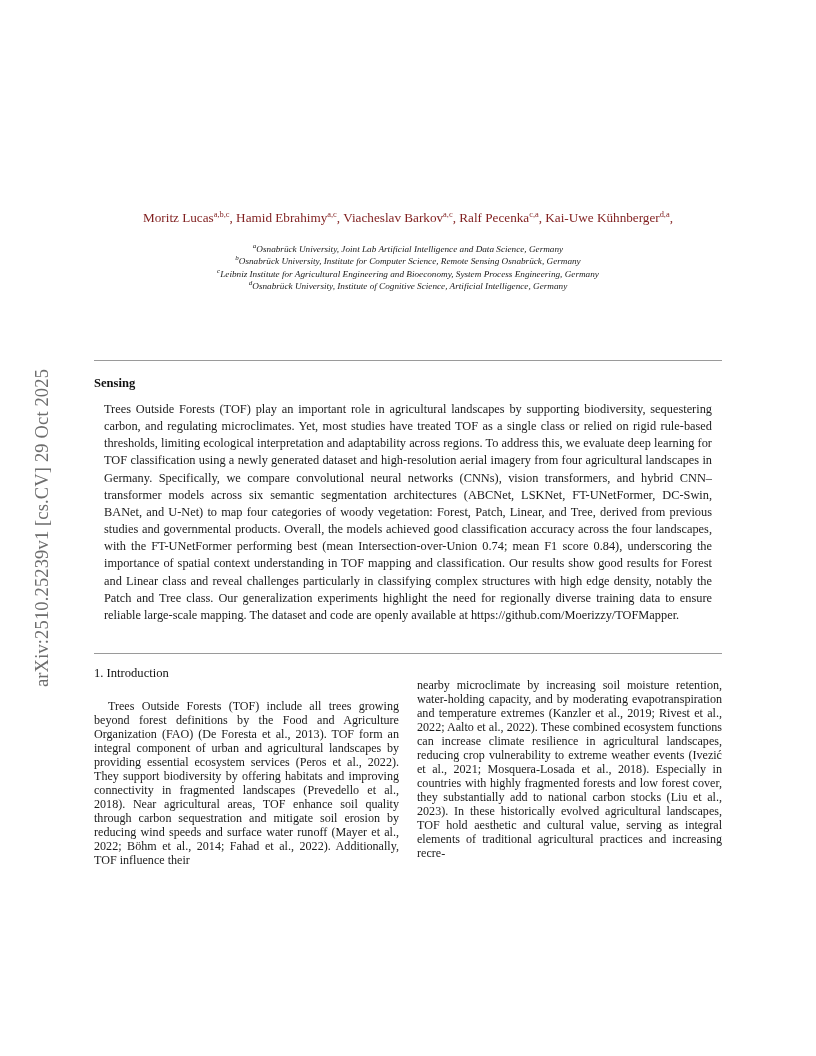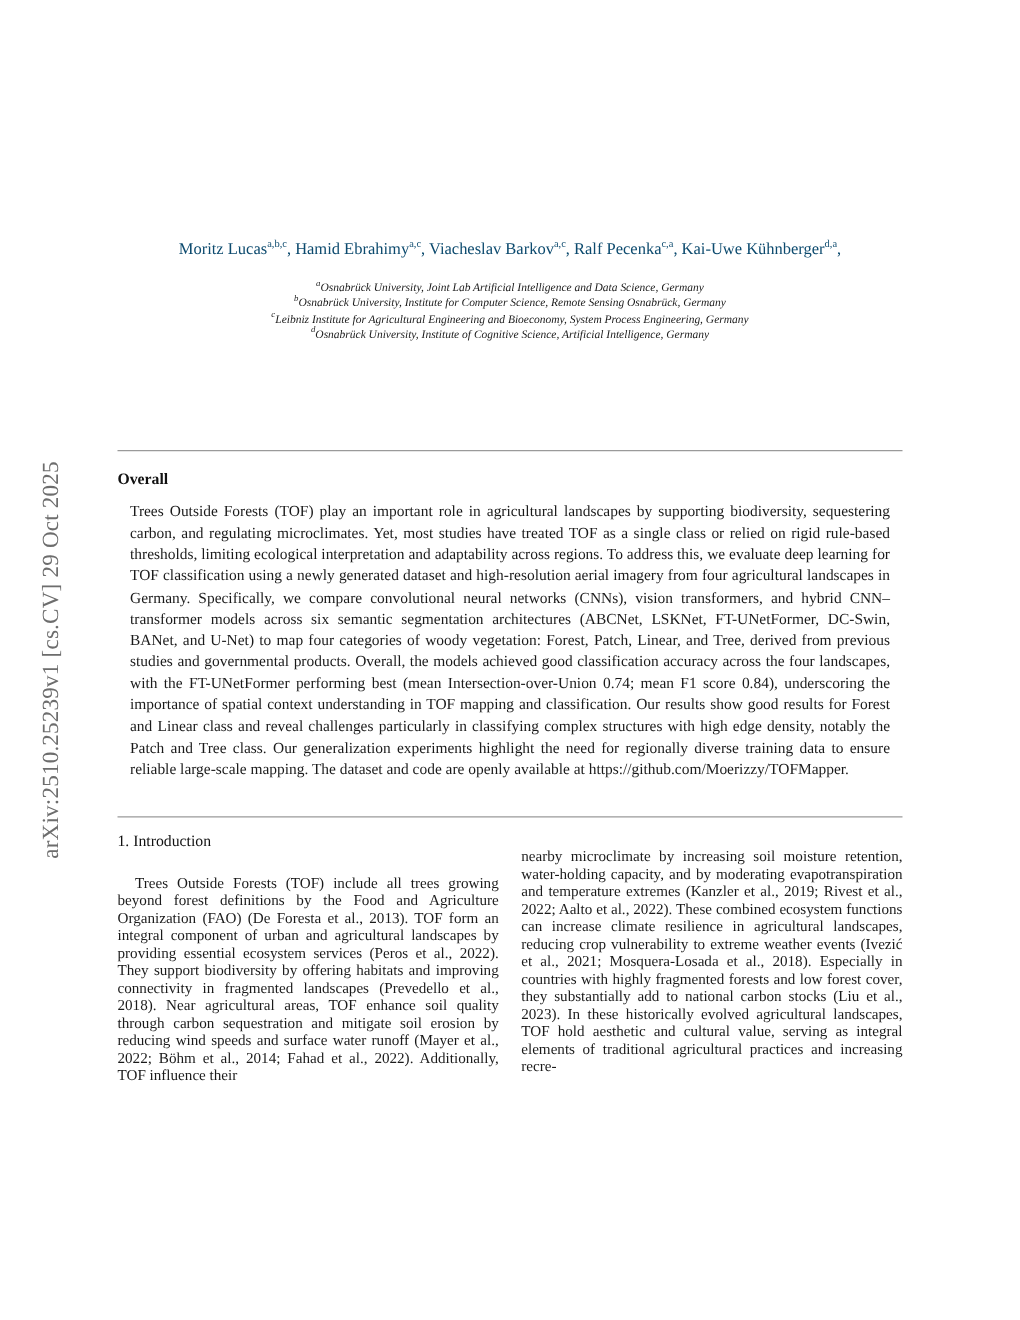--- a/index.html
+++ b/index.html
@@ -57,24 +57,24 @@
   #paper-title {
     font-size: 19.2px;
     line-height: 26px;
     font-weight: normal;
     margin: 0;
     letter-spacing: 0.1px;
     color: #141414;
   }
 
   #authors {
-    margin-top: 19px;
+    margin-top: 38px;
     font-size: 13.2px;
     line-height: 19px;
-    color: #0c4a6e;
+    color: #7f1d1d;
   }
   #authors sup {
     font-size: 8.4px;
     vertical-align: super;
     line-height: 0;
   }
 
   #affiliations {
     margin-top: 16px;
     font-size: 9.2px;
@@ -174,21 +174,21 @@
       <div class="aff-line"><sup>a</sup>Osnabrück University, Joint Lab Artificial Intelligence and Data Science, Germany</div>
       <div class="aff-line"><sup>b</sup>Osnabrück University, Institute for Computer Science, Remote Sensing Osnabrück, Germany</div>
       <div class="aff-line"><sup>c</sup>Leibniz Institute for Agricultural Engineering and Bioeconomy, System Process Engineering, Germany</div>
       <div class="aff-line"><sup>d</sup>Osnabrück University, Institute of Cognitive Science, Artificial Intelligence, Germany</div>
     </div>
   </div>
 
   <hr class="rule" id="rule-top">
 
   <div id="abstract-block">
-    <div id="abstract-heading">Overall</div>
+    <div id="abstract-heading">Sensing</div>
     <p id="abstract-text">Trees Outside Forests (TOF) play an important role in agricultural landscapes by supporting biodiversity, sequestering carbon, and regulating microclimates. Yet, most studies have treated TOF as a single class or relied on rigid rule-based thresholds, limiting ecological interpretation and adaptability across regions. To address this, we evaluate deep learning for TOF classification using a newly generated dataset and high-resolution aerial imagery from four agricultural landscapes in Germany. Specifically, we compare convolutional neural networks (CNNs), vision transformers, and hybrid CNN–transformer models across six semantic segmentation architectures (ABCNet, LSKNet, FT-UNetFormer, DC-Swin, BANet, and U-Net) to map four categories of woody vegetation: Forest, Patch, Linear, and Tree, derived from previous studies and governmental products. Overall, the models achieved good classification accuracy across the four landscapes, with the FT-UNetFormer performing best (mean Intersection-over-Union 0.74; mean F1 score 0.84), underscoring the importance of spatial context understanding in TOF mapping and classification. Our results show good results for Forest and Linear class and reveal challenges particularly in classifying complex structures with high edge density, notably the Patch and Tree class. Our generalization experiments highlight the need for regionally diverse training data to ensure reliable large-scale mapping. The dataset and code are openly available at https://github.com/Moerizzy/TOFMapper.</p>
   </div>
 
   <hr class="rule" id="rule-bottom">
 
   <div id="intro-block">
     <div id="section-heading">1.  Introduction</div>
     <div id="columns">
       <div class="col" id="col-left">
         <p class="indent">Trees Outside Forests (TOF) include all trees growing beyond forest definitions by the Food and Agriculture Organization (FAO) (De Foresta et al., 2013). TOF form an integral component of urban and agricultural landscapes by providing essential ecosystem services (Peros et al., 2022). They support biodiversity by offering habitats and improving connectivity in fragmented landscapes (Prevedello et al., 2018). Near agricultural areas, TOF enhance soil quality through carbon sequestration and mitigate soil erosion by reducing wind speeds and surface water runoff (Mayer et al., 2022; Böhm et al., 2014; Fahad et al., 2022). Additionally, TOF influence their</p>

